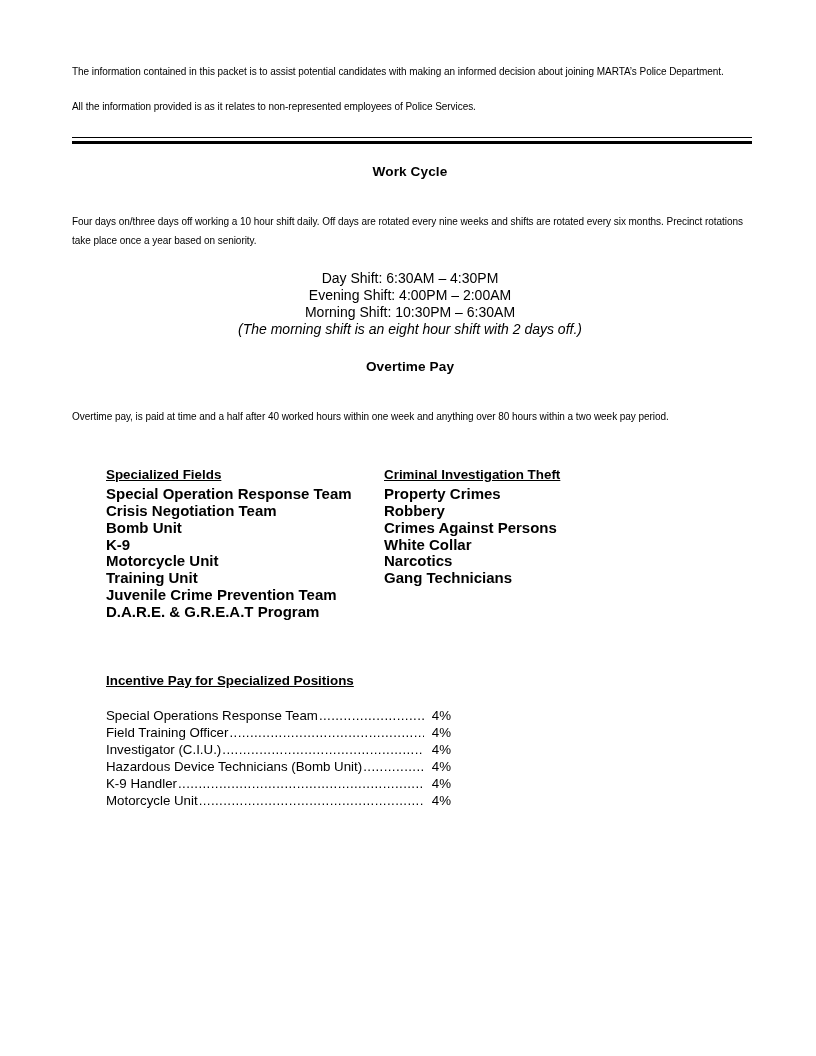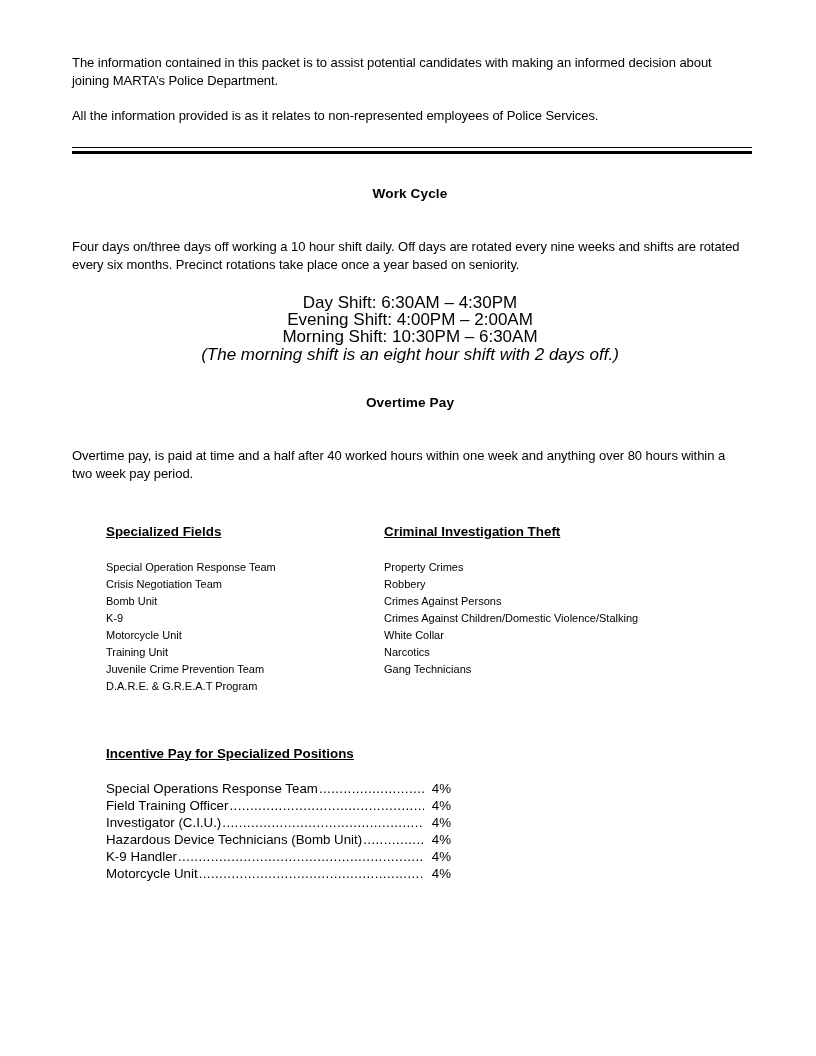--- a/index.html
+++ b/index.html
@@ -22,24 +22,24 @@
   }
   .content {
     position: absolute;
     left: 72px;
     top: 46px;
     width: 676px;
   }
 
   
   .para {
-    font-size: 13px;
+    font-size: 10px;
     line-height: 18.2px;
     text-align: left;
-    margin: 8px 0 17px 0;
+    margin: 17px 0 17px 0;
     letter-spacing: -0.05px;
   }
   .para.tight { margin-bottom: 0; }
 
   
   .divider-wrap {
     margin-top: 21px;
     margin-bottom: 0;
     padding-left: 0;
     width: 680px;
@@ -51,31 +51,31 @@
     border-top: 1.4px solid #000;
     border-bottom: 3.4px solid #000;
     background: #ffffff;
   }
 
   
   .section-heading {
     font-size: 13.6px;
     font-weight: bold;
     text-align: center;
-    margin: 12px;
+    margin: 0;
     padding-top: 20px;
     padding-bottom: 0;
     letter-spacing: 0.1px;
   }
   .heading-gap-after { height: 17px; }
 
   
   .shift-block {
     text-align: center;
-    font-size: 17px;
+    font-size: 14px;
     line-height: 17.2px;
     margin-top: 20px;
   }
   .shift-block .note {
     font-style: italic;
   }
 
   
   .columns {
     position: relative;
@@ -85,32 +85,33 @@
   .col {
     display: inline-block;
     vertical-align: top;
   }
   .col-left { width: 278px; }
   .col-right { width: 360px; }
   .col-heading {
     font-size: 13.4px;
     font-weight: bold;
     text-decoration: underline;
-    margin: 0 0 20px 0;
+    margin: 0 0 4px 0;
     white-space: nowrap;
   }
   .col ul {
     list-style: none;
     margin: 0;
     padding: 0;
   }
   .col li {
-    font-size: 11px;
+    font-size: 15px;
     line-height: 16.9px;
     white-space: nowrap;
+    font-weight: bold;
   }
 
   
   .incentive {
     margin-top: 52px;
     padding-left: 34px;
   }
   .incentive-heading {
     font-size: 13.4px;
     font-weight: bold;
@@ -184,21 +185,20 @@
           <li>Training Unit</li>
           <li>Juvenile Crime Prevention Team</li>
           <li>D.A.R.E. &amp; G.R.E.A.T Program</li>
         </ul>
       </div><div class="col col-right">
         <div class="col-heading">Criminal Investigation Theft</div>
         <ul>
           <li>Property Crimes</li>
           <li>Robbery</li>
           <li>Crimes Against Persons</li>
-          <li>Crimes Against Children/Domestic Violence/Stalking</li>
           <li>White Collar</li>
           <li>Narcotics</li>
           <li>Gang Technicians</li>
         </ul>
       </div>
     </div>
 
     <div class="incentive">
       <div class="incentive-heading">Incentive Pay for Specialized Positions</div>
       <ul class="incentive-list">

